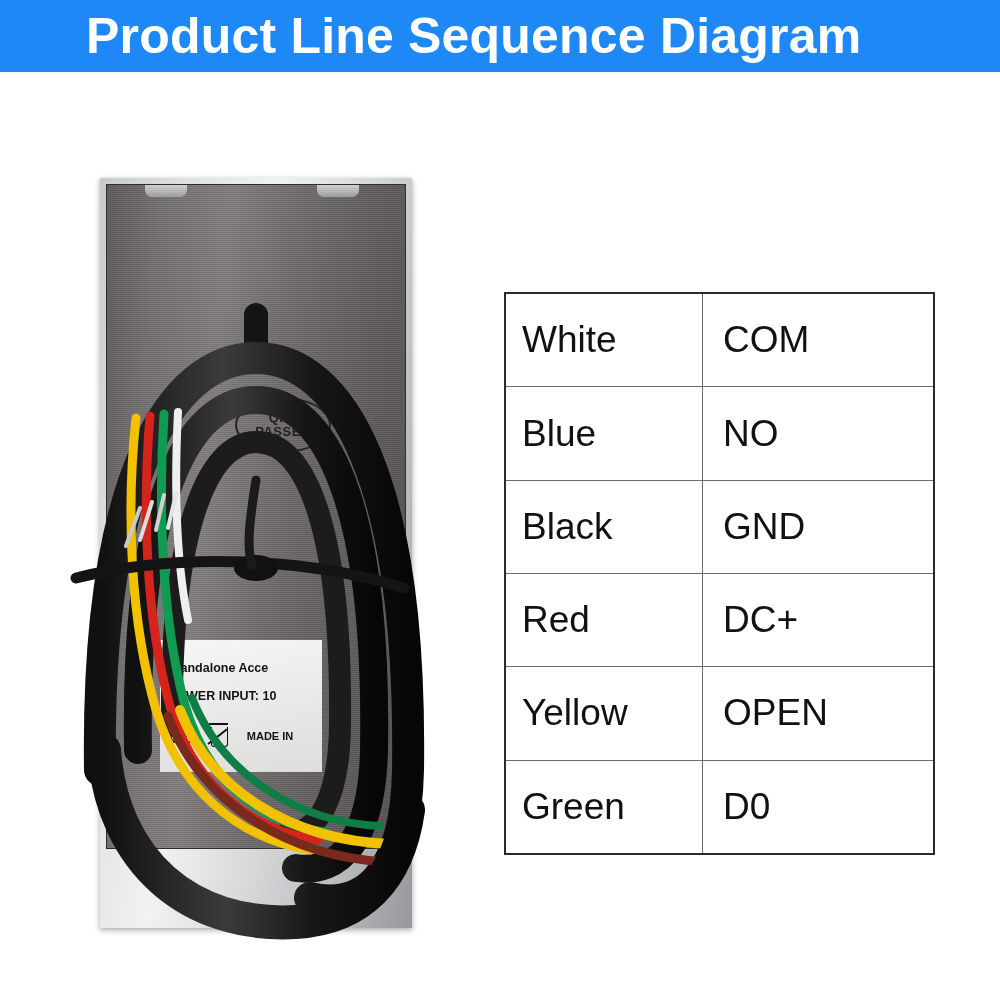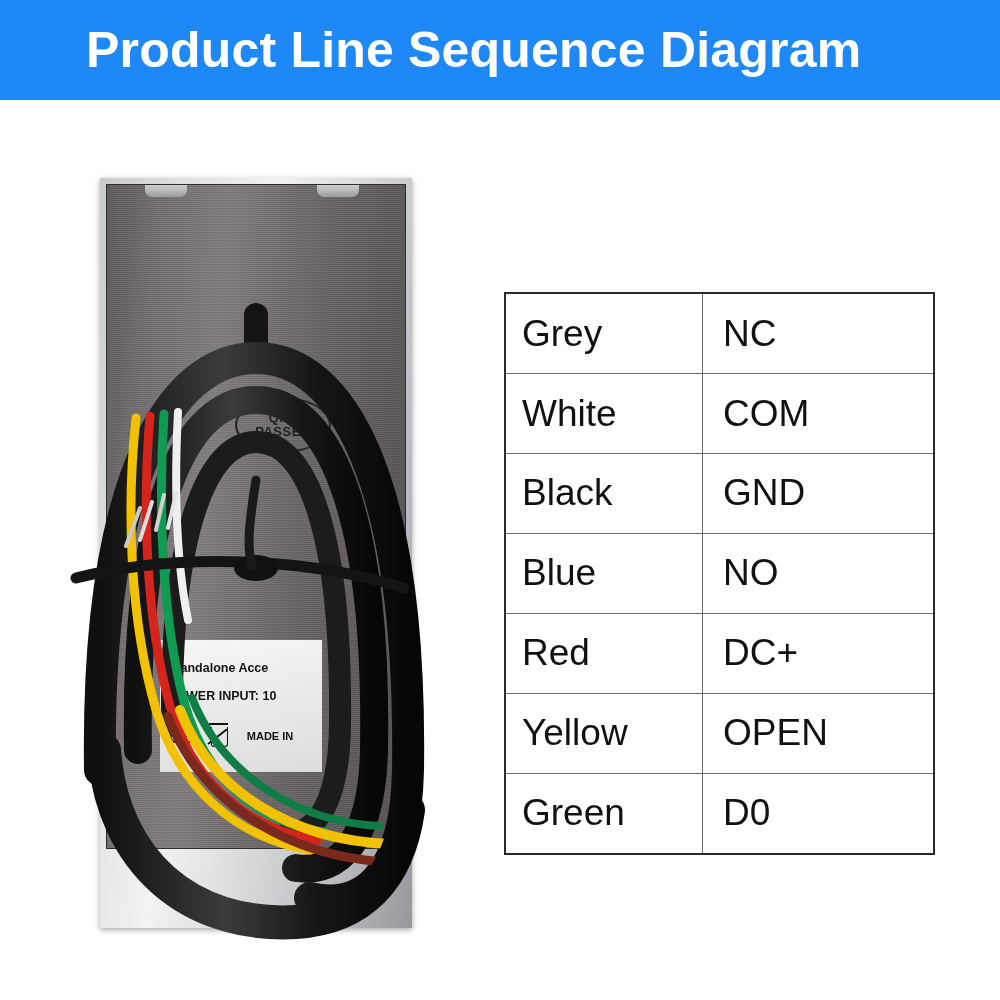--- a/index.html
+++ b/index.html
@@ -15,21 +15,21 @@
     font-family: "Liberation Sans", "DejaVu Sans", sans-serif;
     position: relative;
   }
 
   
   #header-banner {
     position: absolute;
     left: 0;
     top: 0;
     width: 1000px;
-    height: 100px;
+    height: 72px;
     background: #1e88f7;
     display: flex;
     align-items: center;
   }
   #page-title {
     color: #ffffff;
     font-size: 50px;
     font-weight: bold;
     letter-spacing: 0.2px;
     margin-left: 86px;
@@ -268,36 +268,32 @@
     <path d="M 108 566 C 140 652 226 706 326 712" fill="none" stroke="#7a2a1c" stroke-width="9" stroke-linecap="round"></path>
     <path d="M 132 548 C 162 624 236 672 320 676" fill="none" stroke="#0f7d46" stroke-width="8" stroke-linecap="round"></path>
 
     <path d="M 44 600 C 52 712 130 778 236 772 C 300 768 338 730 348 660" fill="none" stroke="url(#blkcab)" stroke-width="34" stroke-linecap="round"></path>
   </svg>
 </div>
 
 <table id="wire-table">
   <tbody>
     <tr>
-      <td class="col-color">Grey</td>
-      <td class="col-func">NC</td>
-    </tr>
-    <tr>
       <td class="col-color">White</td>
       <td class="col-func">COM</td>
     </tr>
     <tr>
+      <td class="col-color">Blue</td>
+      <td class="col-func">NO</td>
+    </tr>
+    <tr>
       <td class="col-color">Black</td>
       <td class="col-func">GND</td>
     </tr>
     <tr>
-      <td class="col-color">Blue</td>
-      <td class="col-func">NO</td>
-    </tr>
-    <tr>
       <td class="col-color">Red</td>
       <td class="col-func">DC+</td>
     </tr>
     <tr>
       <td class="col-color">Yellow</td>
       <td class="col-func">OPEN</td>
     </tr>
     <tr>
       <td class="col-color">Green</td>
       <td class="col-func">D0</td>

